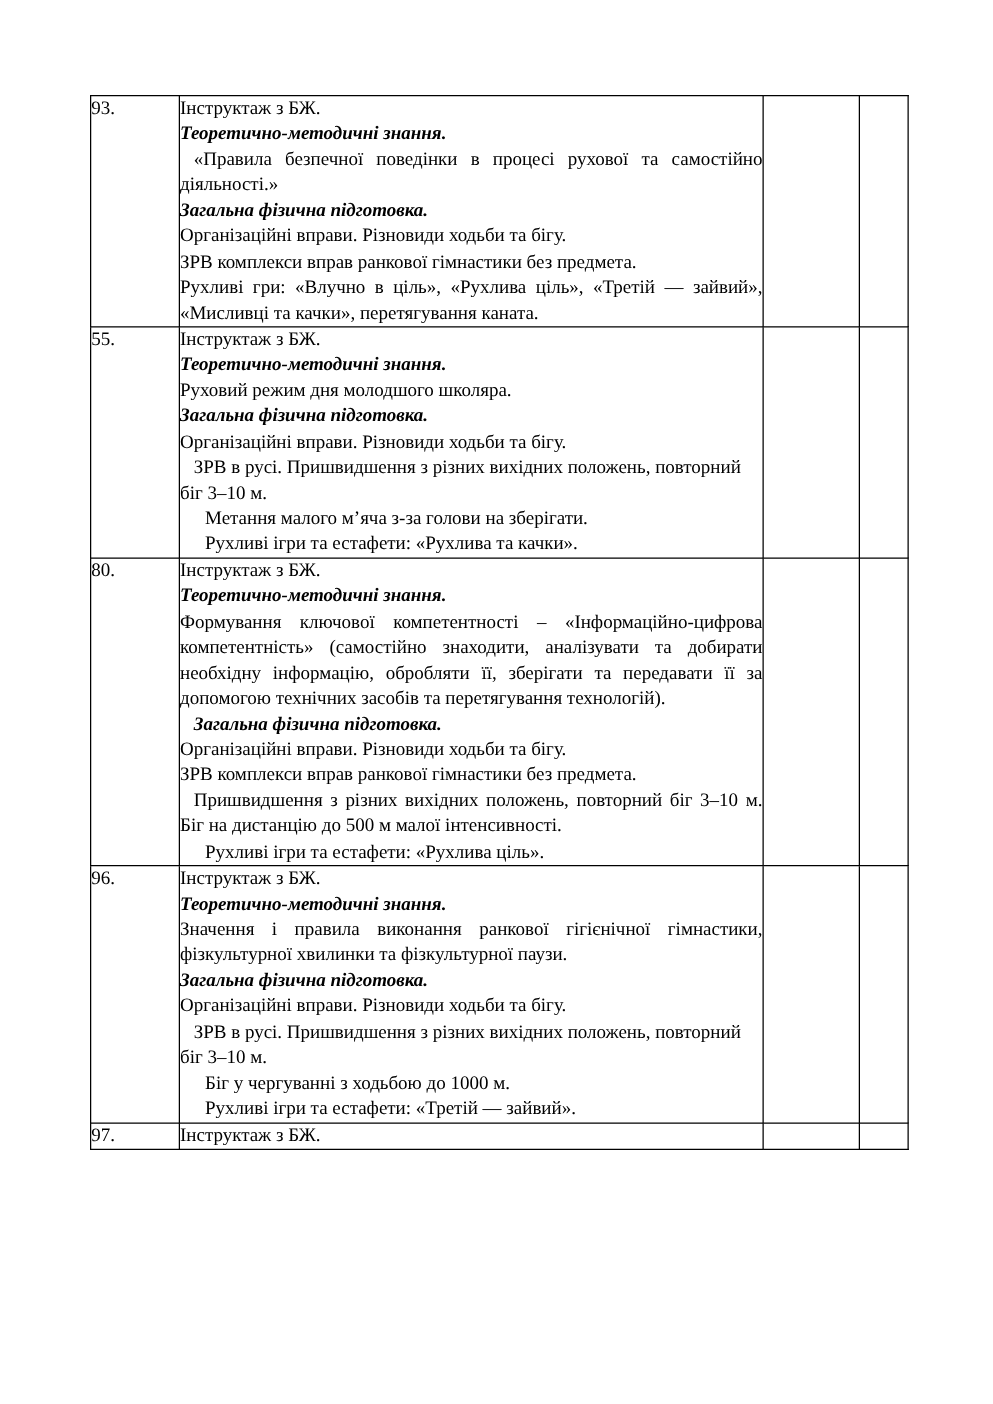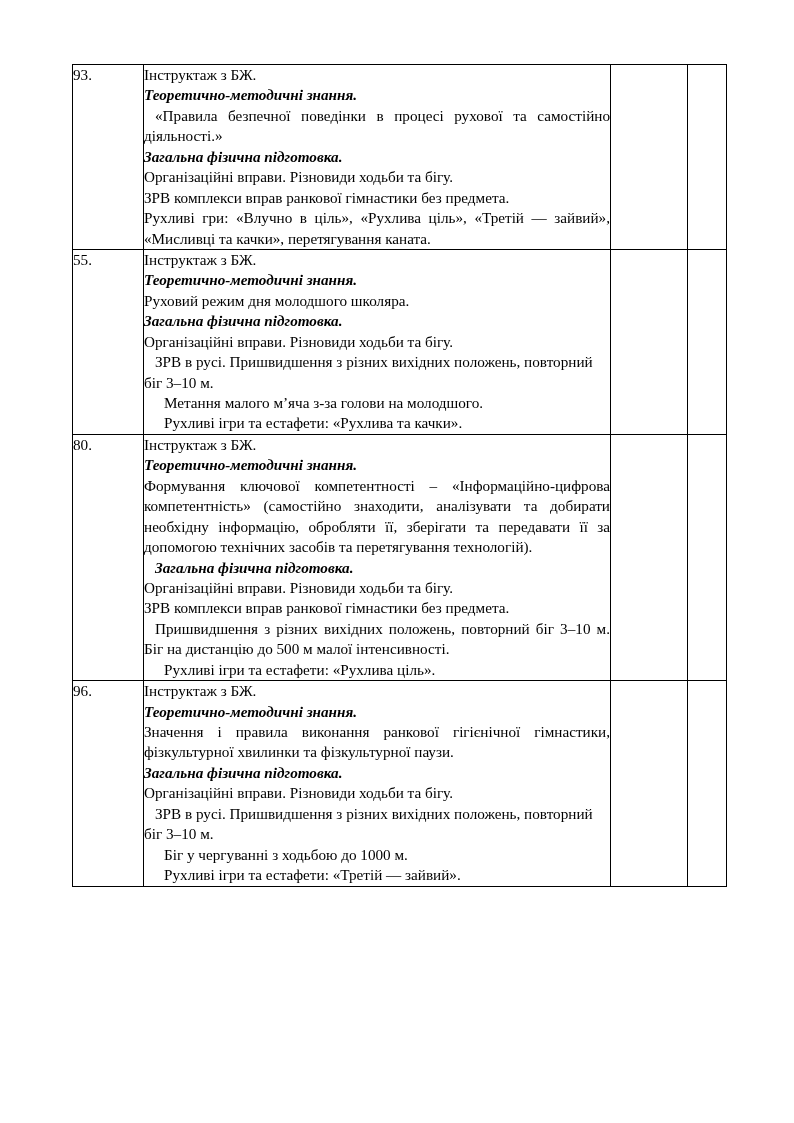--- a/index.html
+++ b/index.html
@@ -20,21 +20,21 @@
     position: absolute;
     left: 0;
     top: 0;
     width: 794px;
     height: 1123px;
     background: #ffffff;
   }
   .table-wrap {
     position: absolute;
     left: 72px;
-    top: 64px;
+    top: 76px;
     width: 650px;
   }
   table.plan {
     border-collapse: collapse;
     width: 650px;
     table-layout: fixed;
   }
   table.plan td {
     border: 1px solid #000000;
     vertical-align: top;
@@ -107,21 +107,21 @@
             <td class="col-num">
               <span class="num">55.</span>
             </td>
             <td class="col-body">
               <div class="ln">Інструктаж  з БЖ.</div>
               <div class="ln b">Теоретично-методичні знання.</div>
               <div class="ln">Руховий режим дня молодшого школяра.</div>
               <div class="ln b">Загальна фізична підготовка.</div>
               <div class="ln">Організаційні вправи. Різновиди ходьби та бігу.</div>
               <div class="ln ind">ЗРВ в русі. Пришвидшення з різних вихідних положень, повторний біг 3–10 м.</div>
-              <div class="ln ind2">Метання малого м’яча з-за голови на молодшого.</div>
+              <div class="ln ind2">Метання малого м’яча з-за голови на зберігати.</div>
               <div class="ln ind2">Рухливі ігри та естафети: «Рухлива та качки».</div>
             </td>
             <td class="col-c"></td>
             <td class="col-d"></td>
           </tr>
           <tr>
             <td class="col-num">
               <span class="num">80.</span>
             </td>
             <td class="col-body">
@@ -147,16 +147,26 @@
               <div class="ln just">Значення і правила виконання ранкової гігієнічної гімнастики, фізкультурної хвилинки та фізкультурної паузи.</div>
               <div class="ln b">Загальна фізична підготовка.</div>
               <div class="ln">Організаційні вправи. Різновиди ходьби та бігу.</div>
               <div class="ln ind">ЗРВ в русі. Пришвидшення з різних вихідних положень, повторний біг 3–10 м.</div>
               <div class="ln ind2">Біг у чергуванні з ходьбою до 1000 м.</div>
               <div class="ln ind2">Рухливі ігри та естафети: «Третій — зайвий».</div>
             </td>
             <td class="col-c"></td>
             <td class="col-d"></td>
           </tr>
+          <tr>
+            <td class="col-num">
+              <span class="num">97.</span>
+            </td>
+            <td class="col-body">
+              <div class="ln">Інструктаж  з БЖ.</div>
+            </td>
+            <td class="col-c"></td>
+            <td class="col-d"></td>
+          </tr>
         </tbody>
     </table>
   </div>
 </div>
 
 </body></html>

